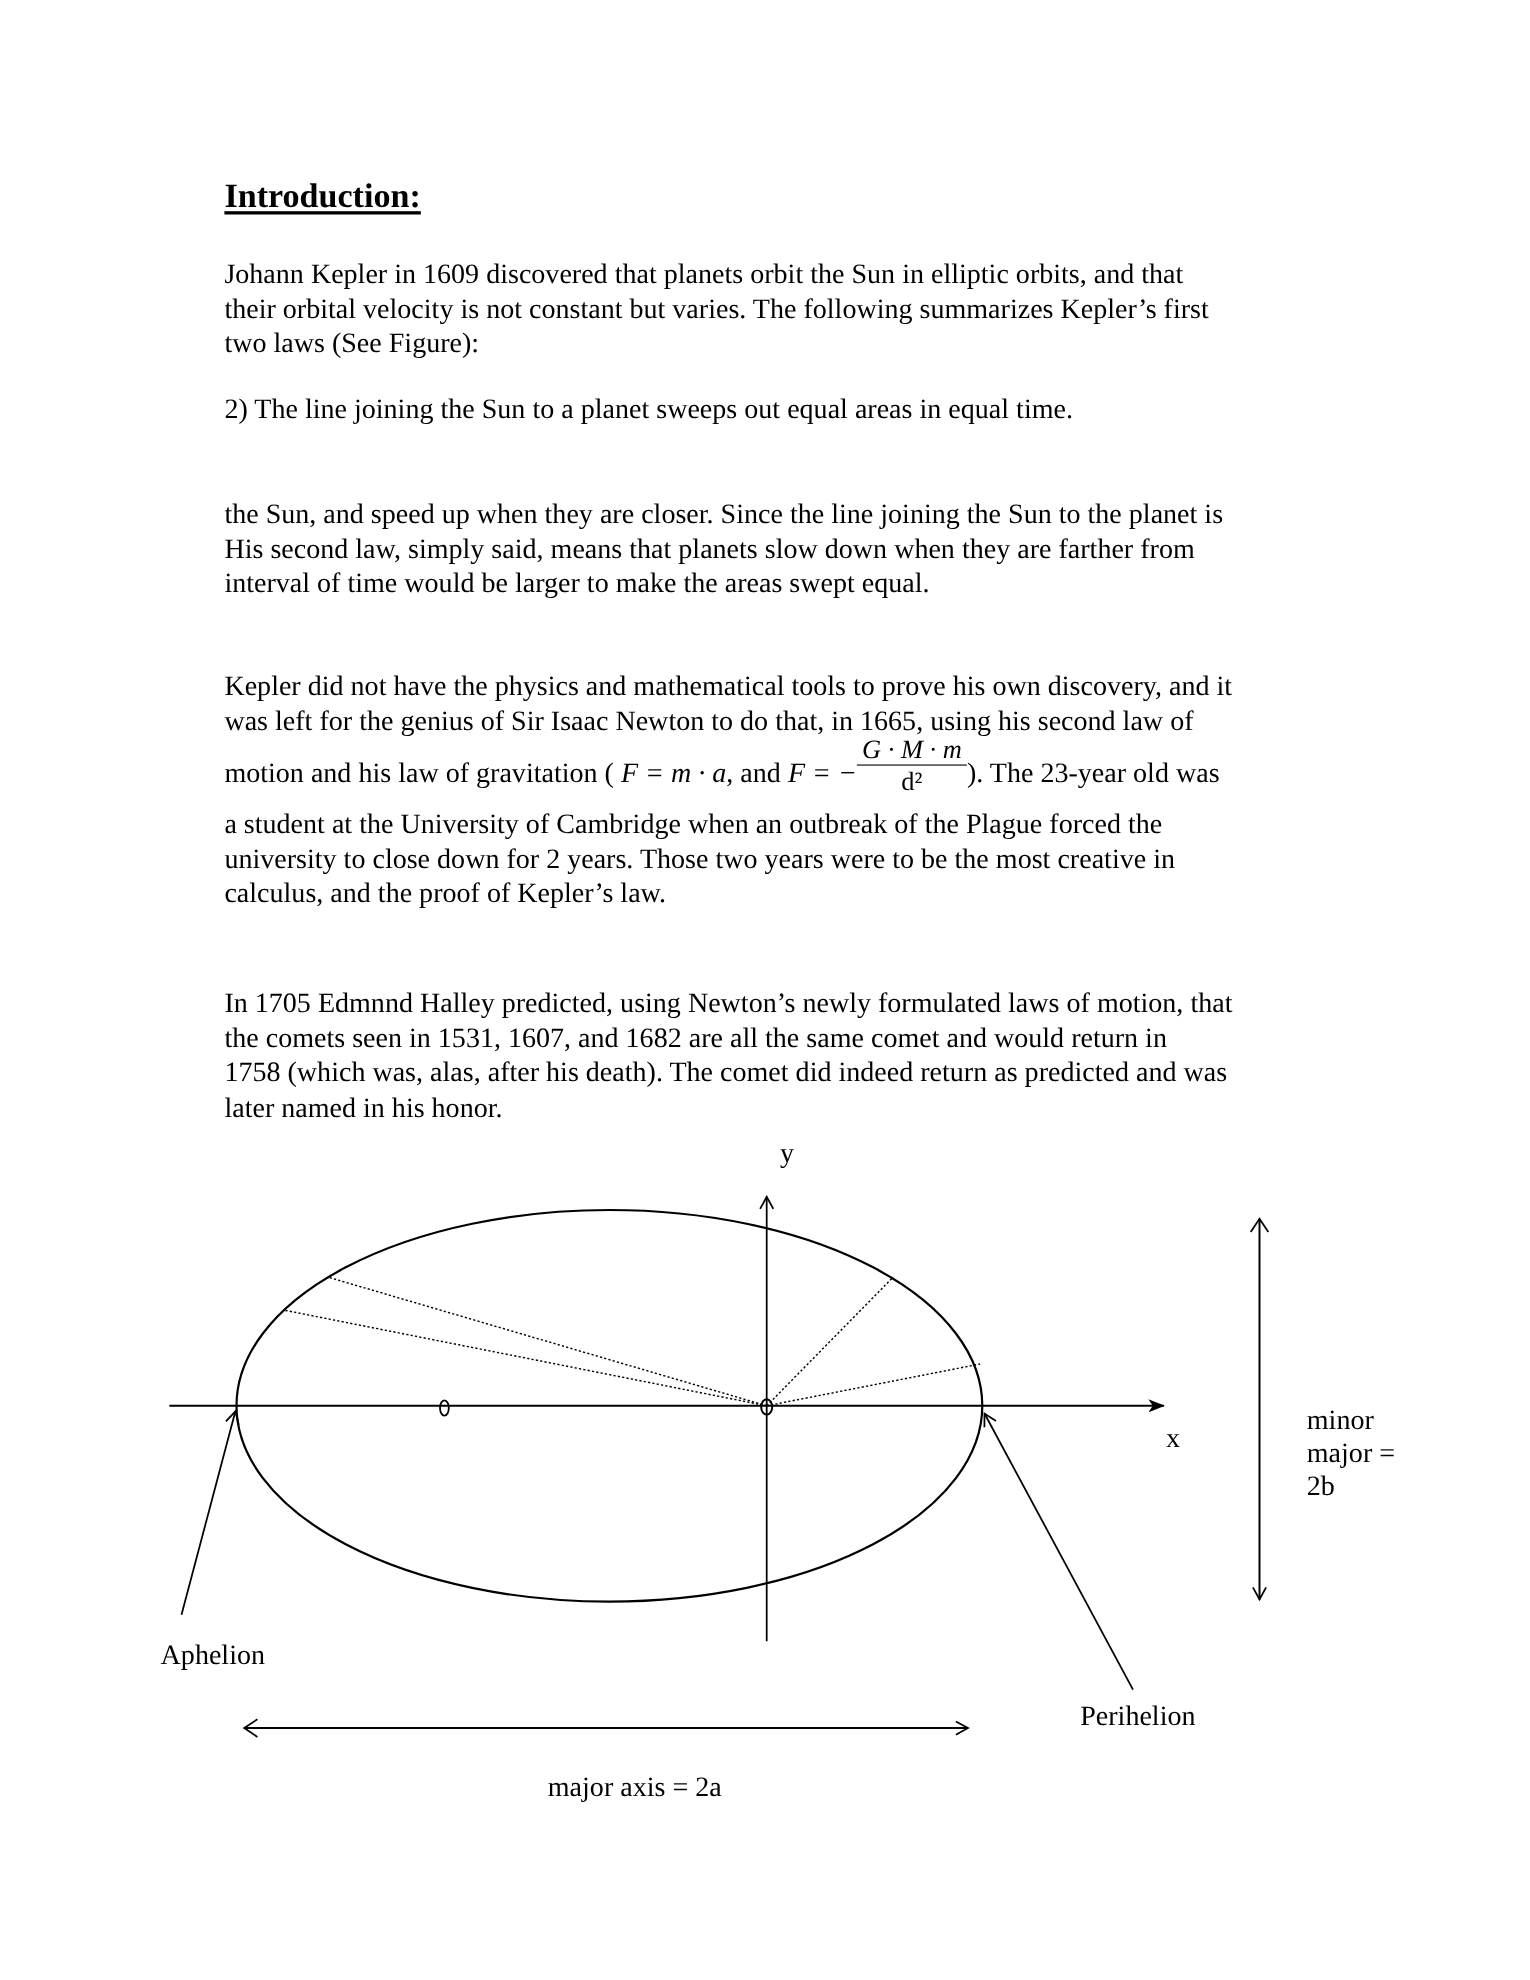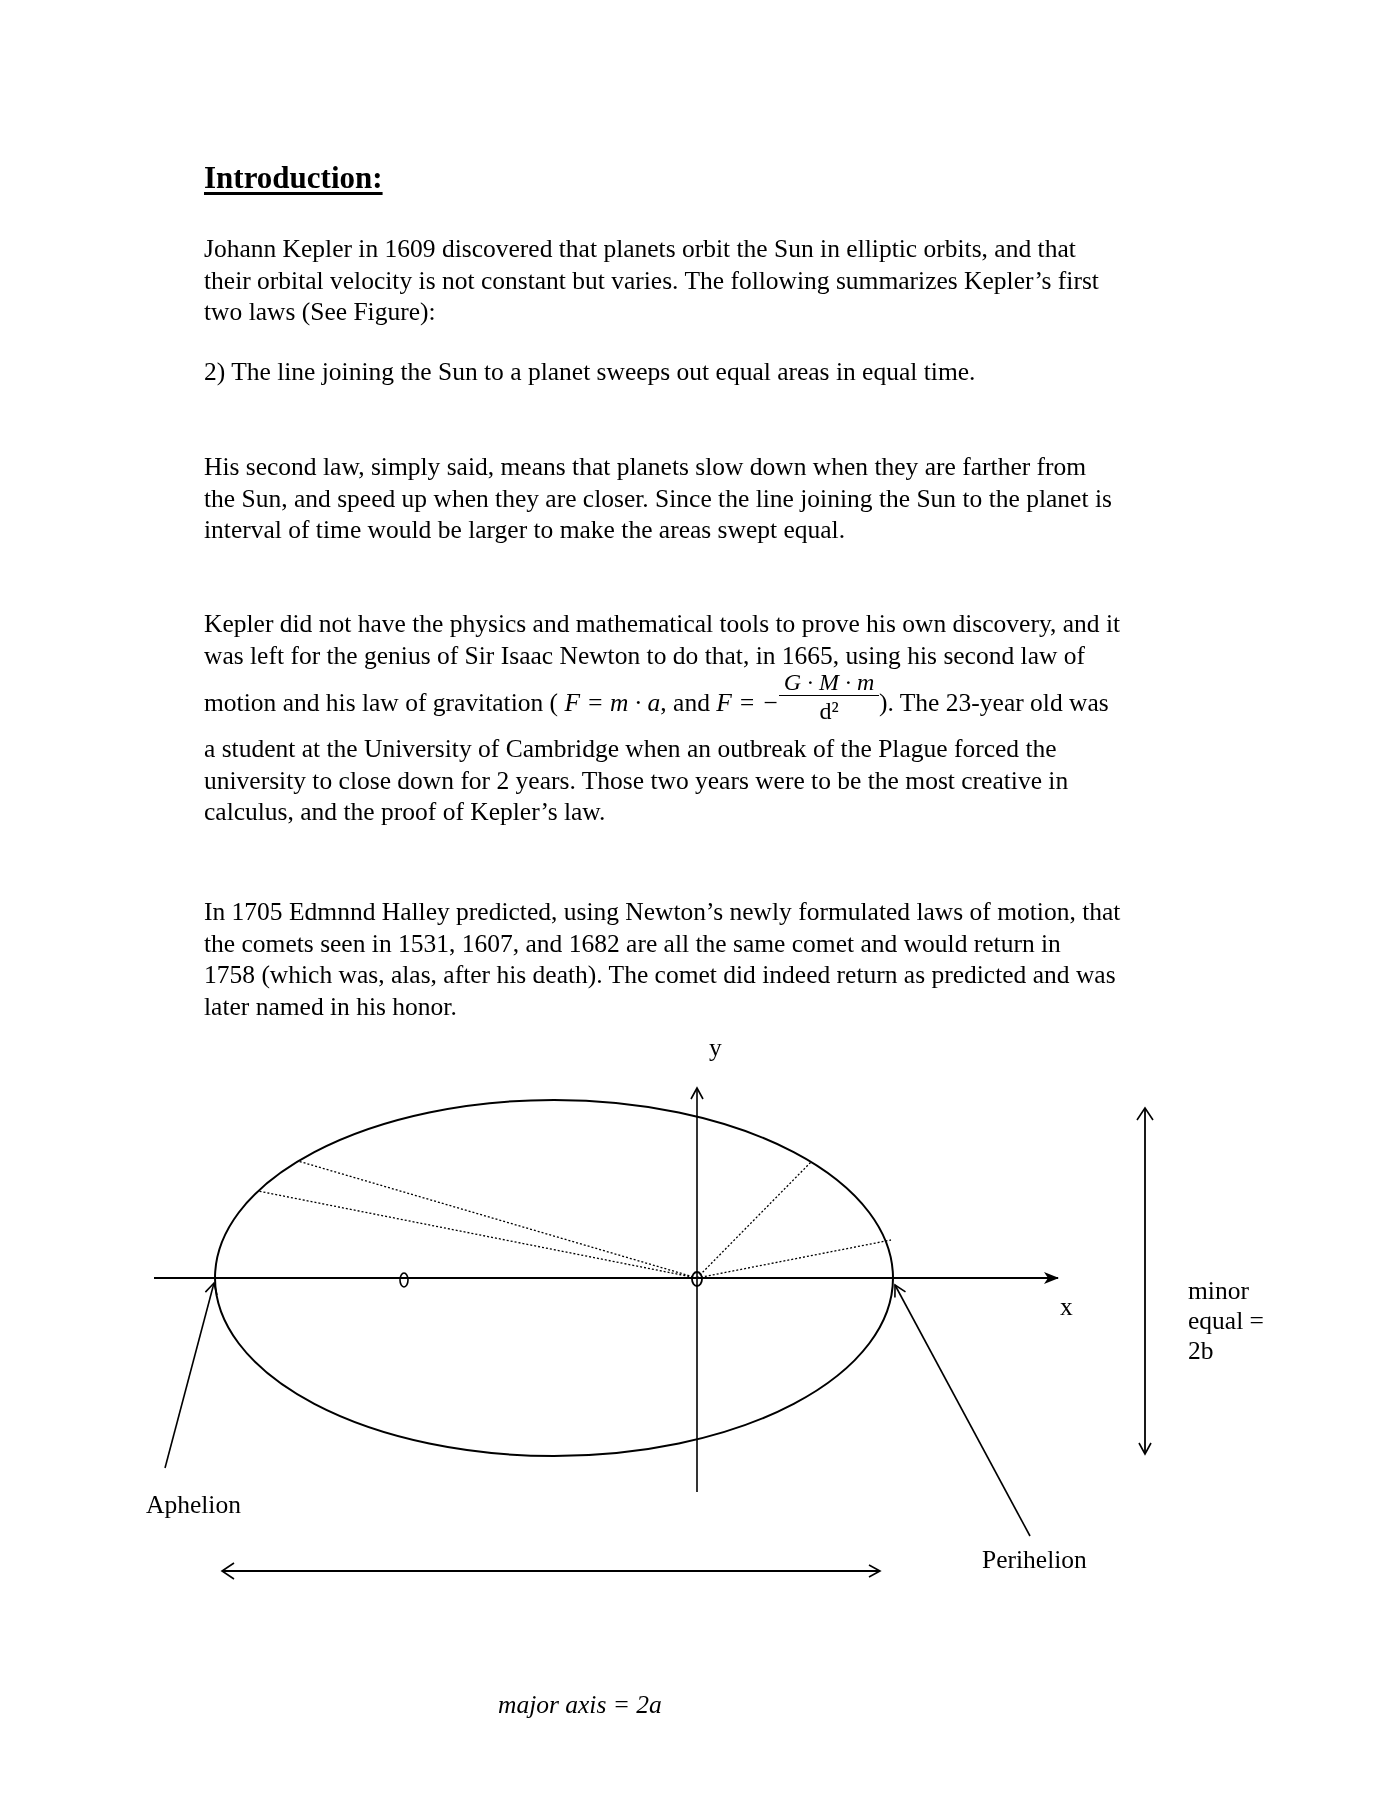--- a/index.html
+++ b/index.html
@@ -28,22 +28,22 @@
   <div>Johann Kepler in 1609 discovered that planets orbit the Sun in elliptic orbits, and that</div>
   <div>their orbital velocity is not constant but varies.  The following summarizes Kepler’s first</div>
   <div>two laws (See Figure):</div>
 </div>
 
 <div class="para" style="top:356px;">
   <div>2) The line joining the Sun to a planet sweeps out equal areas in equal time.</div>
 </div>
 
 <div class="para" style="top:451px;">
+  <div>the Sun, and speed up when they are closer.  Since the line joining the Sun to the planet is</div>
   <div>His second law, simply said, means that planets slow down when they are farther from</div>
-  <div>the Sun, and speed up when they are closer.  Since the line joining the Sun to the planet is</div>
   <div>interval of time would be larger to make the areas swept equal.</div>
 </div>
 
 <div class="para" style="top:608px;">
   <div>Kepler did not have the physics and mathematical tools to prove his own discovery, and it</div>
   <div>was left for the genius of Sir Isaac Newton to do that, in 1665, using his second law of</div>
   <div class="formula-line">
     <span class="lead">
       <span>motion and his law of gravitation ( </span><span class="math">F = m · a</span><span>, and </span><span class="math">F = −</span><span style="display:inline-block;width:100px;"></span><span>).  The 23-year old was</span>
     </span>
@@ -99,18 +99,18 @@
   <path d="M234,1563 L222,1571 L234,1579" fill="none" stroke="#000" stroke-width="1.6"></path>
 
   <line x1="1145" y1="1108" x2="1145" y2="1454" stroke="#000" stroke-width="1.8" marker-end="url(#openArrow)"></line>
   <path d="M1137,1120 L1145,1108 L1153,1120" fill="none" stroke="#000" stroke-width="1.6"></path>
 </svg>
 
 <div class="lbl" style="left:709px; top:1033px;">y</div>
 <div class="lbl" style="left:1060px; top:1292px;">x</div>
 <div class="lbl" style="left:146px; top:1490px;">Aphelion</div>
 <div class="lbl" style="left:982px; top:1545px;">Perihelion</div>
-<div class="lbl" style="left:498px; top:1690px;font-style:italic;">major axis = 2a</div>
+<div class="lbl" style="left:498px; top:1610px;">major axis = 2a</div>
 <div class="lbl" style="left:1188px; top:1276px; line-height:30px;">
   <div>minor</div>
-  <div>equal =</div>
+  <div>major =</div>
   <div>2b</div>
 </div>
 
 </body></html>

